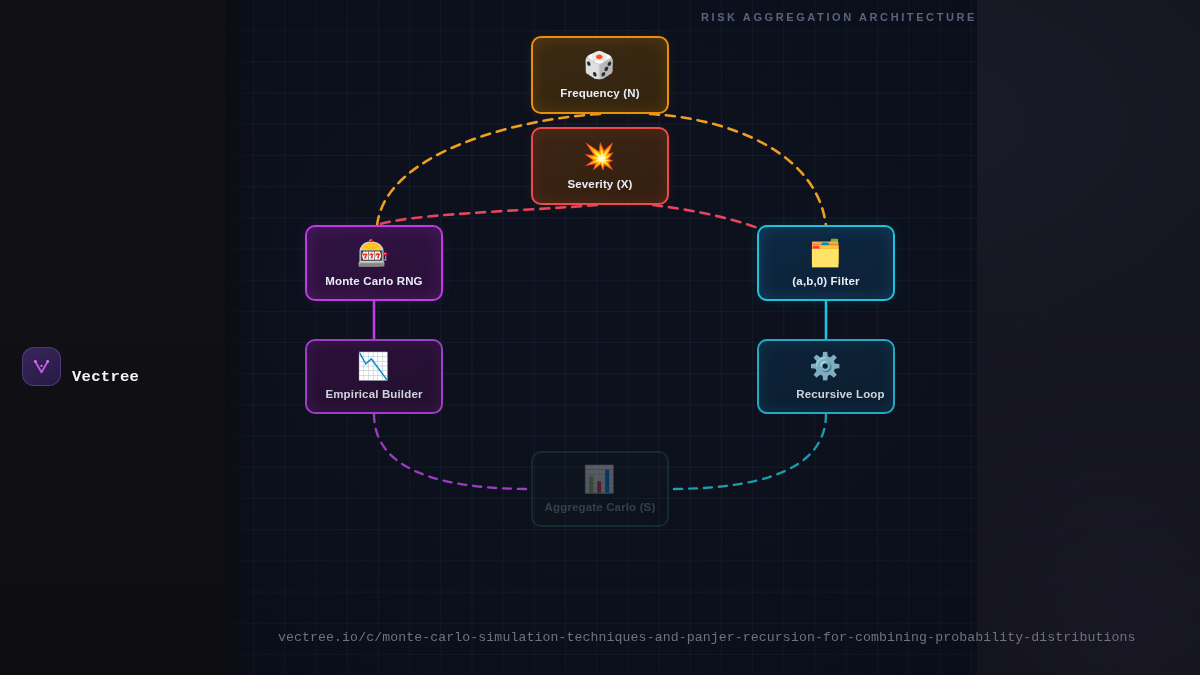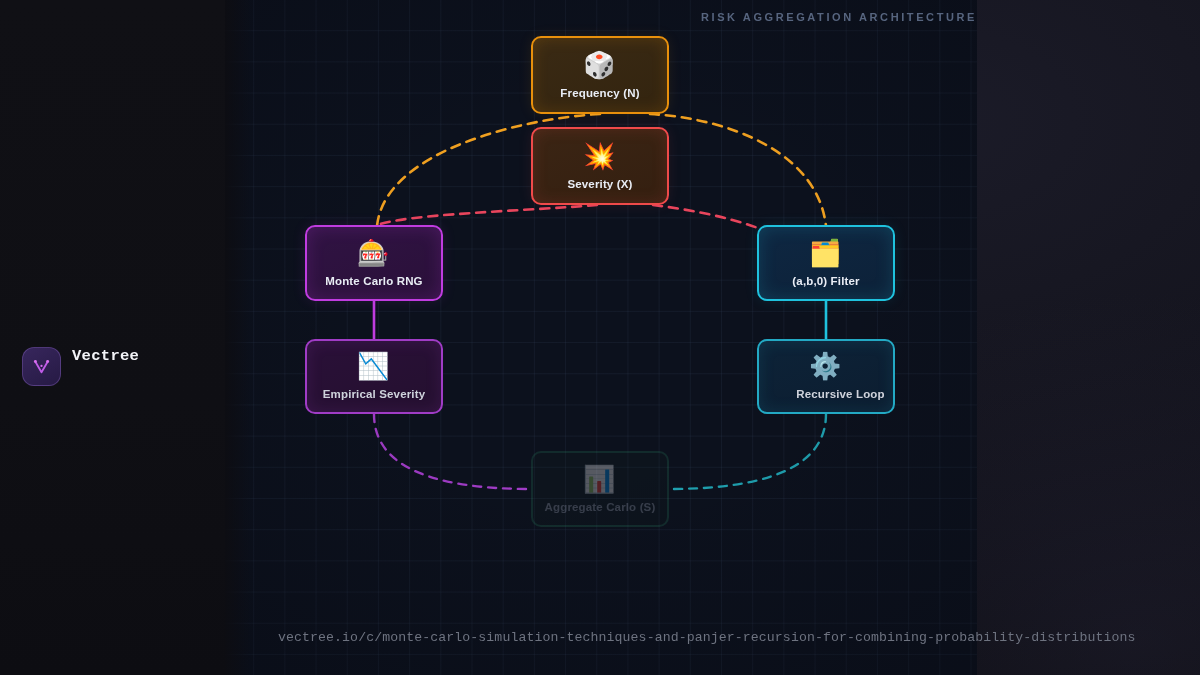--- a/index.html
+++ b/index.html
@@ -86,21 +86,21 @@
   
   .left-panel{
     position:absolute;left:0;top:0;width:225px;height:675px;
     background:linear-gradient(to bottom,#101015 0%,#0f0f14 60%,#0d0d12 100%);
   }
   .left-panel:after{
     content:"";position:absolute;right:-26px;top:0;width:26px;height:675px;
     background:linear-gradient(to right, rgba(13,13,18,.92), rgba(13,13,18,0));
   }
 
-  .brand{position:absolute;left:22px;top:347px;display:flex;align-items:flex-start;gap:11px;z-index:6;}
+  .brand{position:absolute;left:22px;top:347px;display:flex;align-items:flex-end;gap:11px;z-index:6;}
   .brand-mark{
     width:37px;height:37px;border-radius:12px;
     background:linear-gradient(150deg,#37265c,#261a44);
     border:1px solid rgba(150,110,210,.35);
     display:flex;align-items:center;justify-content:center;
   }
   .brand-name{font-size:15.5px;font-weight:bold;color:#f3f4f8;font-family:"Liberation Mono",monospace;letter-spacing:.3px;}
 
   .headline{
     position:absolute;left:20px;top:388px;width:330px;z-index:6;
@@ -160,21 +160,21 @@
     <span class="label">Severity (X)</span>
   </div>
 
   <div class="node n-mcrng">
     <span class="glyph">🎰</span>
     <span class="label">Monte Carlo RNG</span>
   </div>
 
   <div class="node n-empirical">
     <span class="glyph">📉</span>
-    <span class="label">Empirical Severity</span>
+    <span class="label">Empirical Builder</span>
   </div>
 
   <div class="node n-abfilter">
     <span class="glyph">🗂️</span>
     <span class="label">(a,b,0) Filter</span>
   </div>
 
   <div class="node n-recursive">
     <span class="glyph">⚙️</span>
     <span class="label">Recursive Loop</span>

